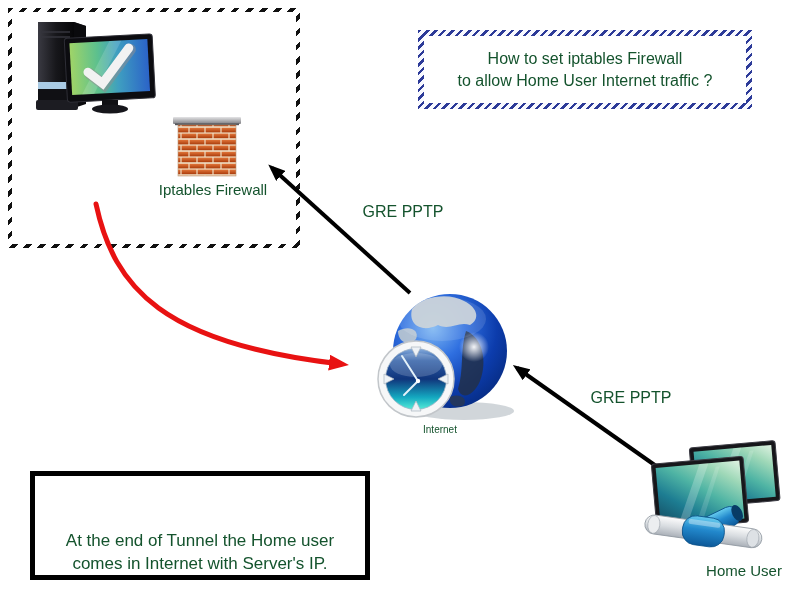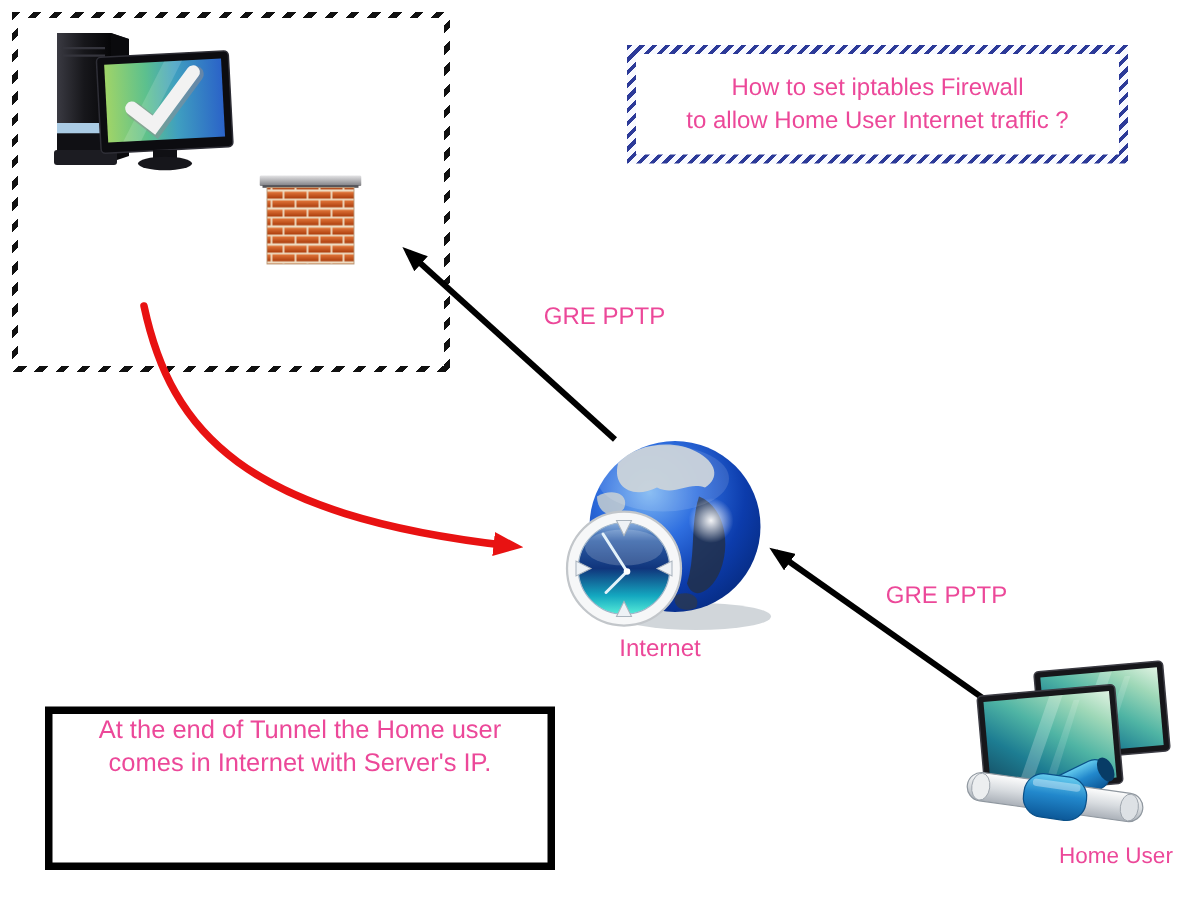--- a/index.html
+++ b/index.html
@@ -1,43 +1,43 @@
 <!DOCTYPE html>
 <html><head>
 <meta charset="utf-8">
 <style>
   html,body{margin:0;padding:0;background:#ffffff;}
   #canvas{
     position:relative;width:800px;height:600px;background:#ffffff;overflow:hidden;
-    font-family:"Liberation Sans", sans-serif;color:#ec4899;
+    font-family:"Liberation Sans", sans-serif;color:#14532d;
   }
   .abs{position:absolute;}
   .prelines{white-space:pre-line;}
   .ctr{text-align:center;}
 
   
   .hatch-black{background:repeating-linear-gradient(135deg,#111 0 4px,#fff 4px 10px);}
   .hatch-black .inner{position:absolute;inset:4px;background:#fff;}
   .hatch-blue{background:repeating-linear-gradient(135deg,#2c3a98 0 2.5px,#f8f9ff 2.5px 6px);}
   .hatch-blue .inner{position:absolute;inset:6px;background:#fff;display:flex;align-items:center;justify-content:center;}
 
   #vpn-zone-box{left:8px;top:8px;width:292px;height:240px;}
   #question-box{left:418px;top:30px;width:334px;height:79px;}
   #question-text{font-size:16px;line-height:1.35;}
 
   #note-box{left:30px;top:471px;width:340px;height:109px;border:5px solid #000;background:#fff;
-    box-sizing:border-box;display:flex;align-items:flex-start;justify-content:center;}
+    box-sizing:border-box;display:flex;align-items:flex-end;justify-content:center;}
   #note-text{font-size:17px;line-height:1.32;}
 
   #server-icon{left:26px;top:12px;}
   #vpn-server-label{left:12px;top:116px;width:150px;font-size:17px;line-height:1.26;}
   #firewall-icon{left:173px;top:115px;}
   #firewall-label{left:148px;top:181px;width:130px;font-size:15px;}
   #internet-icon{left:362px;top:285px;}
-  #internet-label{left:402px;top:424px;width:76px;font-size:16px;text-align:center;}
+  #internet-label{left:402px;top:424px;width:76px;font-size:10px;text-align:center;}
   #home-user-icon{left:642px;top:438px;}
   #home-user-label{left:688px;top:562px;width:112px;font-size:15px;}
   #gre-label-upper{left:350px;top:203px;width:106px;font-size:16px;}
   #gre-label-lower{left:578px;top:389px;width:106px;font-size:16px;}
   #arrows-layer{left:0;top:0;}
 </style>
 </head>
 <body>
 
 <div id="canvas">
@@ -206,18 +206,19 @@
         <ellipse cx="96" cy="84" rx="5" ry="8.5" fill="#083c66"></ellipse>
       </g>
       <rect x="2" y="84" width="118" height="19" rx="9.5" fill="url(#hm-glass)" stroke="#8f979f" stroke-width="0.8"></rect>
       <ellipse cx="11" cy="93.5" rx="6" ry="9" fill="#eceef0" stroke="#9aa2aa" stroke-width="0.6"></ellipse>
       <ellipse cx="111" cy="93.5" rx="6" ry="9" fill="#dde1e5" stroke="#9aa2aa" stroke-width="0.6"></ellipse>
       <rect x="40" y="79" width="42" height="29" rx="13" fill="url(#hm-blue)" stroke="#0a5088" stroke-width="0.8"></rect>
       <rect x="45" y="83" width="32" height="5" rx="2.5" fill="#ffffff" opacity="0.35"></rect>
     </g>
   </svg>
 
+  <div id="firewall-label" class="abs ctr">Iptables Firewall</div>
   <div id="internet-label" class="abs ctr">Internet</div>
   <div id="home-user-label" class="abs ctr">Home User</div>
   <div id="gre-label-upper" class="abs ctr">GRE PPTP</div>
   <div id="gre-label-lower" class="abs ctr">GRE PPTP</div>
 
 </div>
 
 </body></html>

